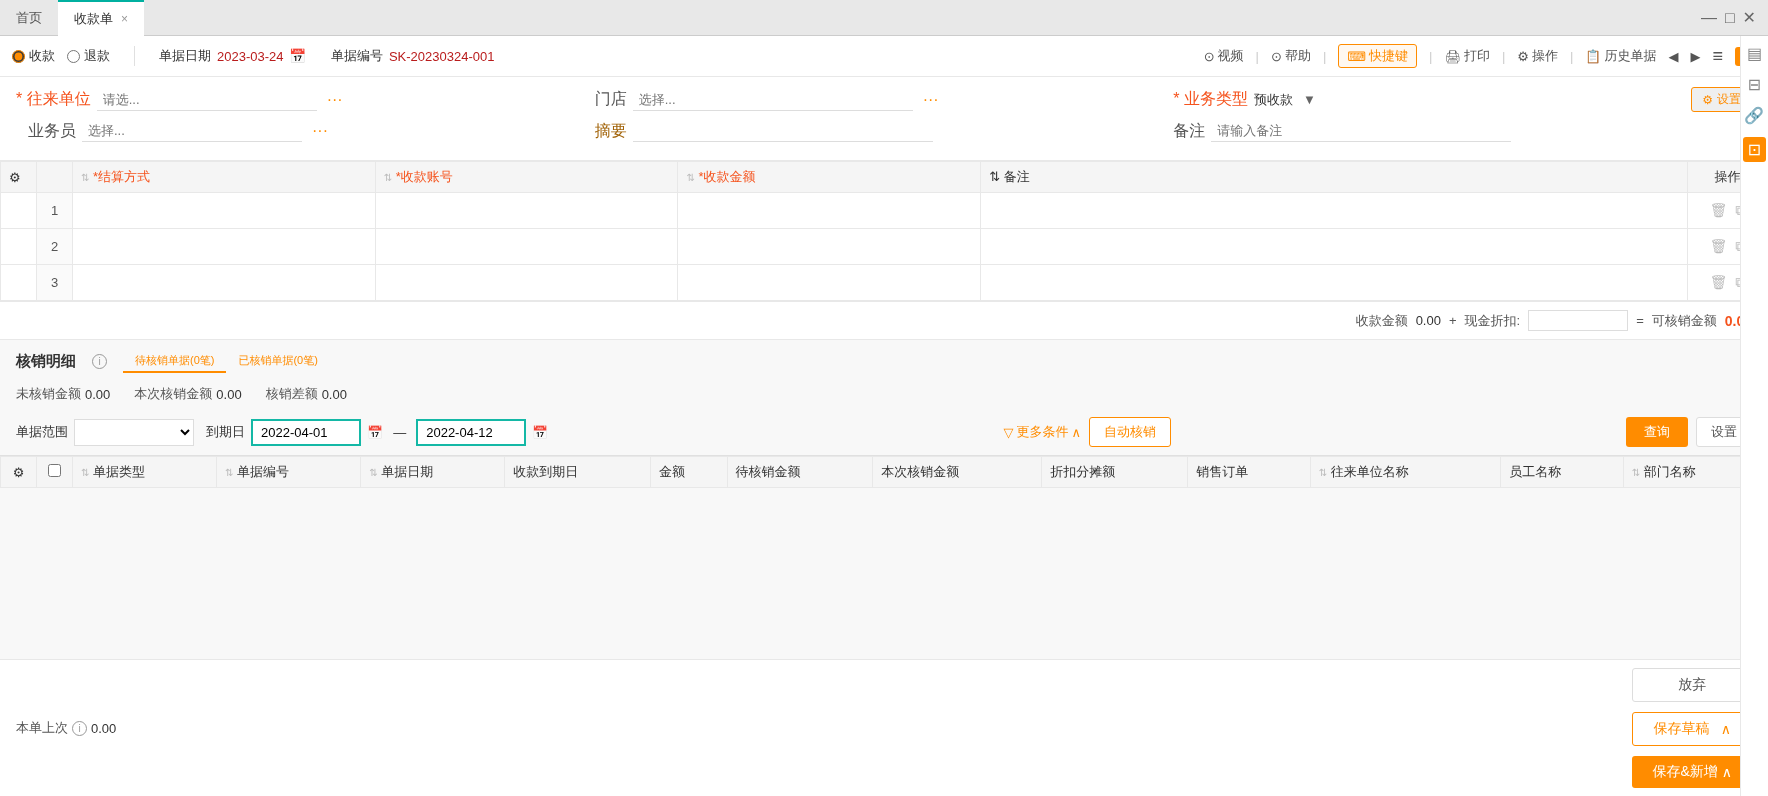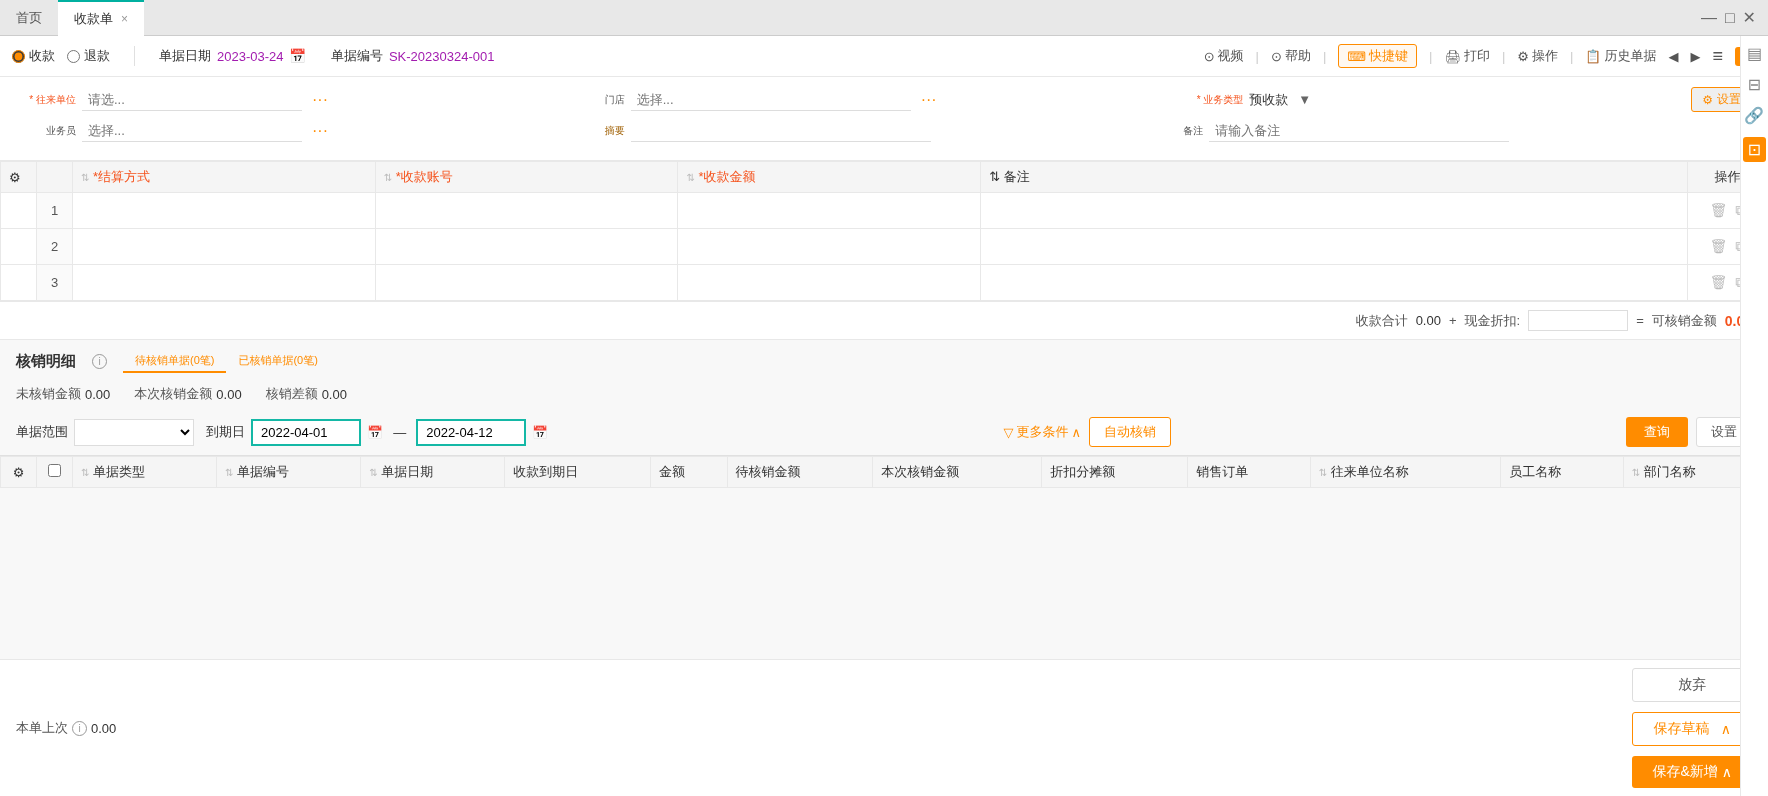--- a/index.html
+++ b/index.html
@@ -19,30 +19,30 @@
     .main-container { background: #fff; height: calc(796px - 36px); display: flex; flex-direction: column; }
 
     
     .toolbar { display: flex; align-items: center; padding: 8px 12px; border-bottom: 1px solid #e8e8e8; gap: 24px; background: #fff; }
     .radio-group { display: flex; gap: 12px; align-items: center; }
     .radio-item { display: flex; align-items: center; gap: 4px; cursor: pointer; font-size: 13px; }
     .radio-item input[type=radio] { accent-color: #ff8c00; }
     .toolbar-divider { width: 1px; height: 20px; background: #e0e0e0; }
     .toolbar-field { display: flex; align-items: center; gap: 6px; font-size: 13px; color: #333; }
     .toolbar-field .label { color: #333; }
-    .toolbar-field .value { color: #a21caf; }
+    .toolbar-field .value { color: #b91c1c; }
     .toolbar-right { margin-left: auto; display: flex; align-items: center; gap: 12px; font-size: 13px; color: #555; }
     .toolbar-right .icon-btn { display: flex; align-items: center; gap: 3px; cursor: pointer; color: #555; }
     .toolbar-right .icon-btn.highlight { color: #ff8c00; background: #fff8f0; border: 1px solid #ff8c00; padding: 2px 8px; border-radius: 3px; }
 
     
     .form-area { padding: 10px 16px; border-bottom: 1px solid #e8e8e8; background: #fff; }
     .form-row { display: flex; align-items: center; gap: 0; margin-bottom: 8px; }
     .form-field { display: flex; align-items: center; gap: 6px; flex: 1; }
-    .form-field .field-label { color: #f5531d; font-size: 10px; white-space: nowrap; min-width: 60px; text-align: right; }
+    .form-field .field-label { color: #f5531d; font-size: 16px; white-space: nowrap; min-width: 60px; text-align: right; }
     .form-field .field-label.optional { color: #555; }
     .form-field .field-label.optional::before { content: ''; }
     .form-input { flex: 1; border: none; border-bottom: 1px solid #ddd; padding: 3px 6px; font-size: 13px; color: #999; outline: none; }
     .dots-btn { color: #ff8c00; cursor: pointer; font-size: 16px; padding: 0 4px; }
     .settings-btn { display: flex; align-items: center; gap: 4px; border: 1px solid #ff8c00; color: #ff8c00; padding: 3px 10px; border-radius: 3px; cursor: pointer; font-size: 12px; }
 
     
     .table-section { flex: 0 0 auto; border-bottom: 1px solid #e8e8e8; }
     .data-table { width: 100%; border-collapse: collapse; }
     .data-table th { background: #f5f5f5; border: 1px solid #e8e8e8; padding: 6px 8px; font-weight: normal; color: #333; font-size: 13px; text-align: left; white-space: nowrap; }
@@ -266,21 +266,21 @@
           <td class="action-cell">
             <span>🗑</span>
             <span>⧉</span>
           </td>
         </tr>
       </tbody>
     </table>
   </div>
 
   <div class="summary-row">
-    <span>收款合计</span>
+    <span>收款金额</span>
     <span class="sum-value">0.00</span>
     <span>+</span>
     <span>现金折扣:</span>
     <input type="text" class="summary-input" value="" style="">
     <span>=</span>
     <span>可核销金额</span>
     <span class="highlight-value" style="color:#f5531d;font-weight:bold;font-size:14px;">0.00</span>
   </div>
 
   <div class="reconcile-section">

